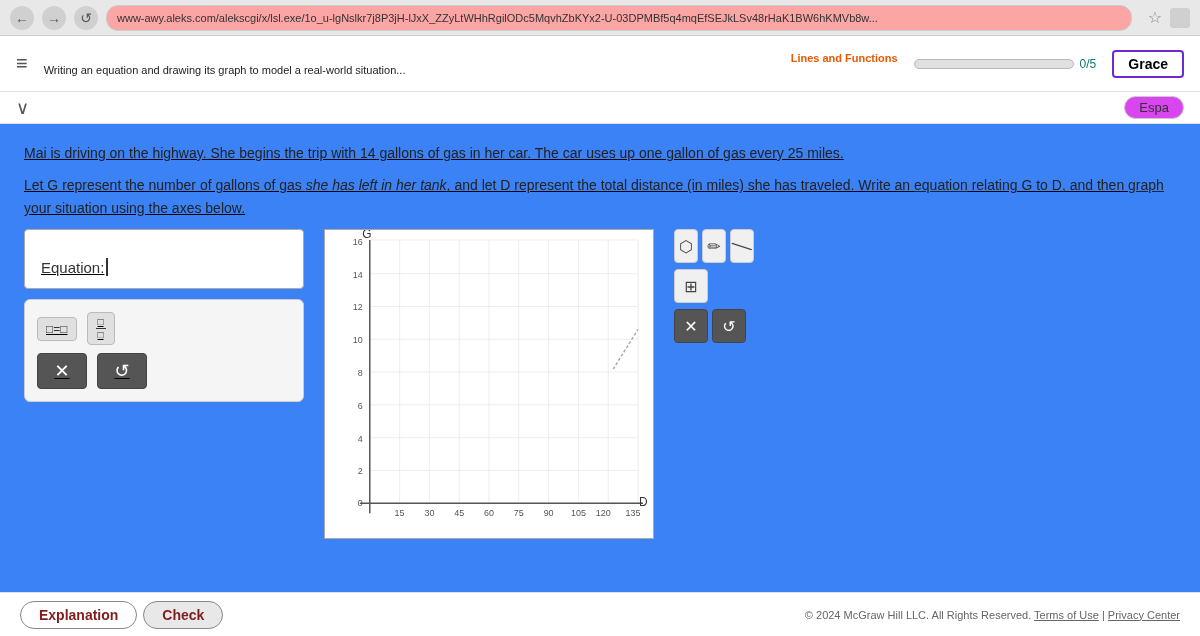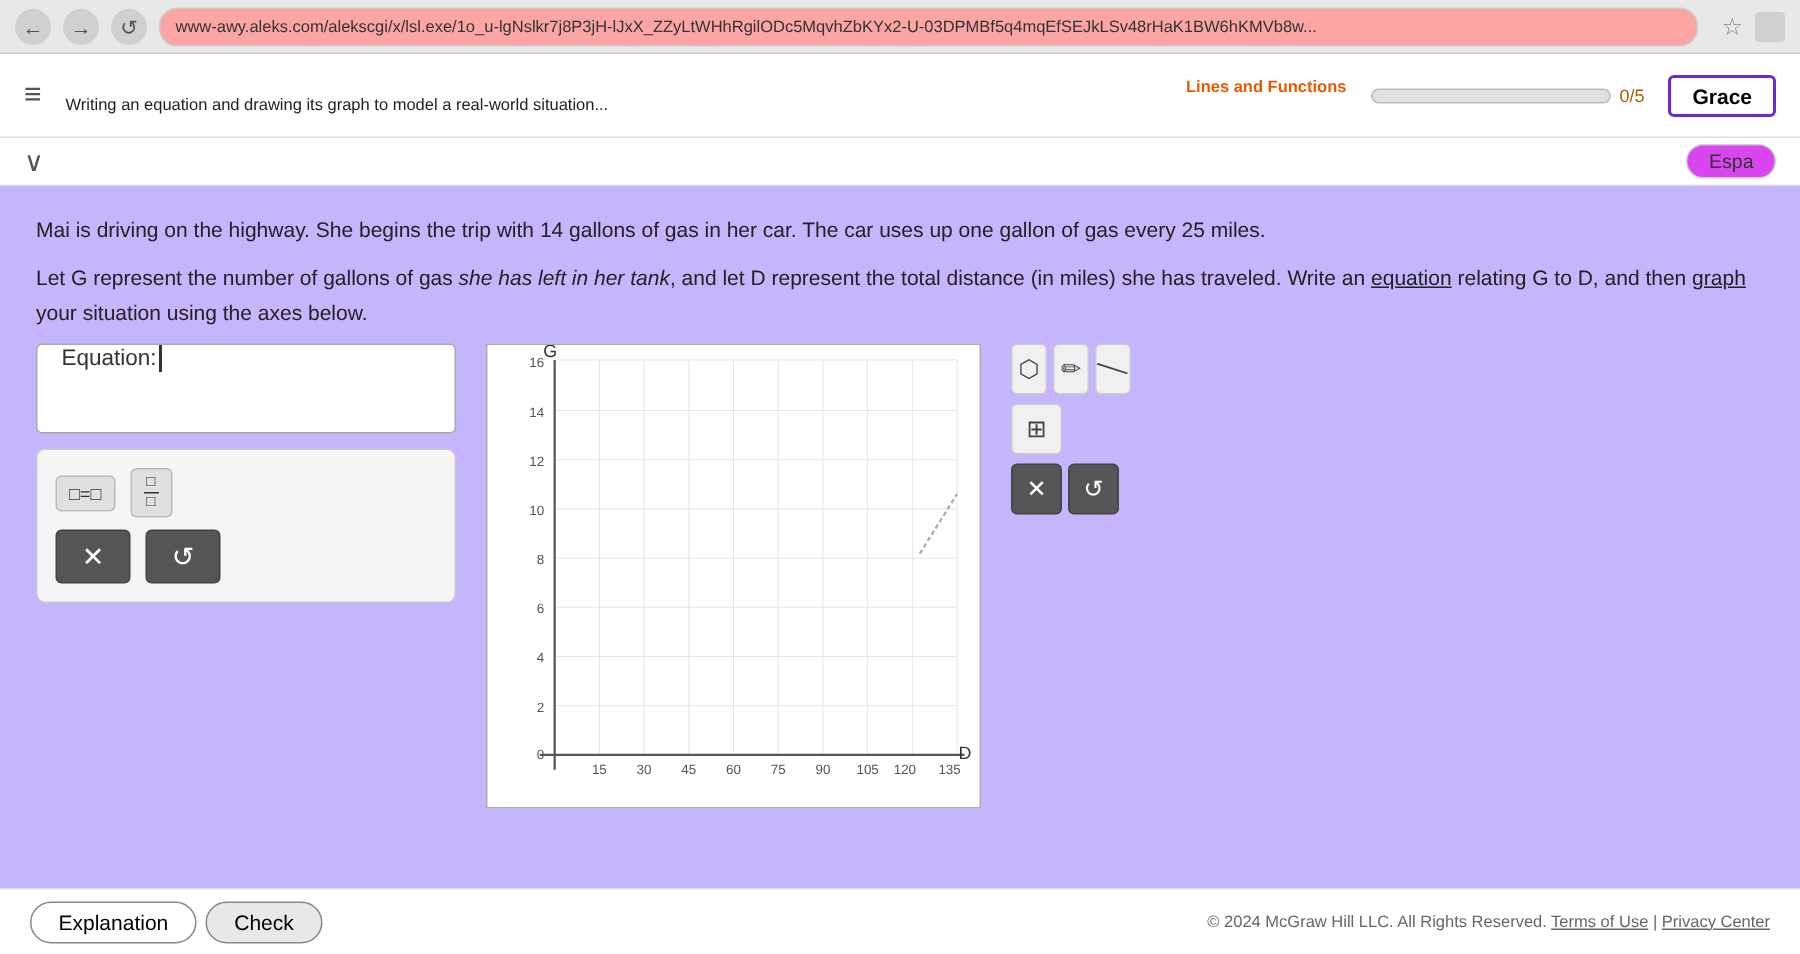--- a/index.html
+++ b/index.html
@@ -86,21 +86,21 @@
       gap: 2px;
       padding: 1px;
     }
     .progress-segment {
       height: 100%;
       background: #888;
       border-radius: 3px;
     }
     .progress-text {
       font-size: 12px;
-      color: #a16207;
+      color: #0f766e;
     }
     .grace-btn {
       background: white;
       border: 2px solid #6d28d9;
       border-radius: 4px;
       padding: 4px 14px;
       font-size: 14px;
       font-weight: 600;
       cursor: pointer;
     }
@@ -125,25 +125,26 @@
       border: 1px solid #ccc;
       border-radius: 14px;
       padding: 3px 14px;
       font-size: 13px;
       cursor: pointer;
       color: #333;
     }
 
     
     .main-content {
-      background: #c4b5fd;
+      background: #3b82f6;
       padding: 18px 24px 10px 24px;
       height: calc(636px - 36px - 56px - 32px - 44px);
       overflow-y: auto;
       position: relative;
+      text-decoration: underline;
     }
 
     .problem-text {
       font-size: 14px;
       color: #222;
       line-height: 1.6;
       margin-bottom: 10px;
     }
     .problem-text em { font-style: italic; }
     .problem-text u, .underline-text { text-decoration: underline; }
@@ -158,24 +159,24 @@
     .equation-panel {
       display: flex;
       flex-direction: column;
       gap: 10px;
       width: 280px;
       flex-shrink: 0;
     }
     .equation-box {
       border: 1px solid #aaa;
       border-radius: 4px;
-      padding: 0 16px;
+      padding: 12px 16px;
       min-height: 60px;
       display: flex;
-      align-items: flex-start;
+      align-items: flex-end;
       font-size: 15px;
       color: #333;
       background: white;
     }
     .equation-cursor {
       display: inline-block;
       width: 2px;
       height: 18px;
       background: #333;
       margin-left: 2px;
@@ -300,24 +301,24 @@
     }
     .footer-left {
       display: flex;
       gap: 6px;
     }
     .footer-btn {
       border: 1px solid #888;
       border-radius: 20px;
       padding: 5px 18px;
       font-size: 14px;
-      font-weight: 400;
-      cursor: pointer;
-      background: white;
-      color: #000000;
+      font-weight: 700;
+      cursor: pointer;
+      background: white;
+      color: #7f1d1d;
     }
     .footer-right {
       font-size: 11px;
       color: #666;
     }
     .footer-right a {
       color: #666;
       text-decoration: underline;
     }
   </style>

